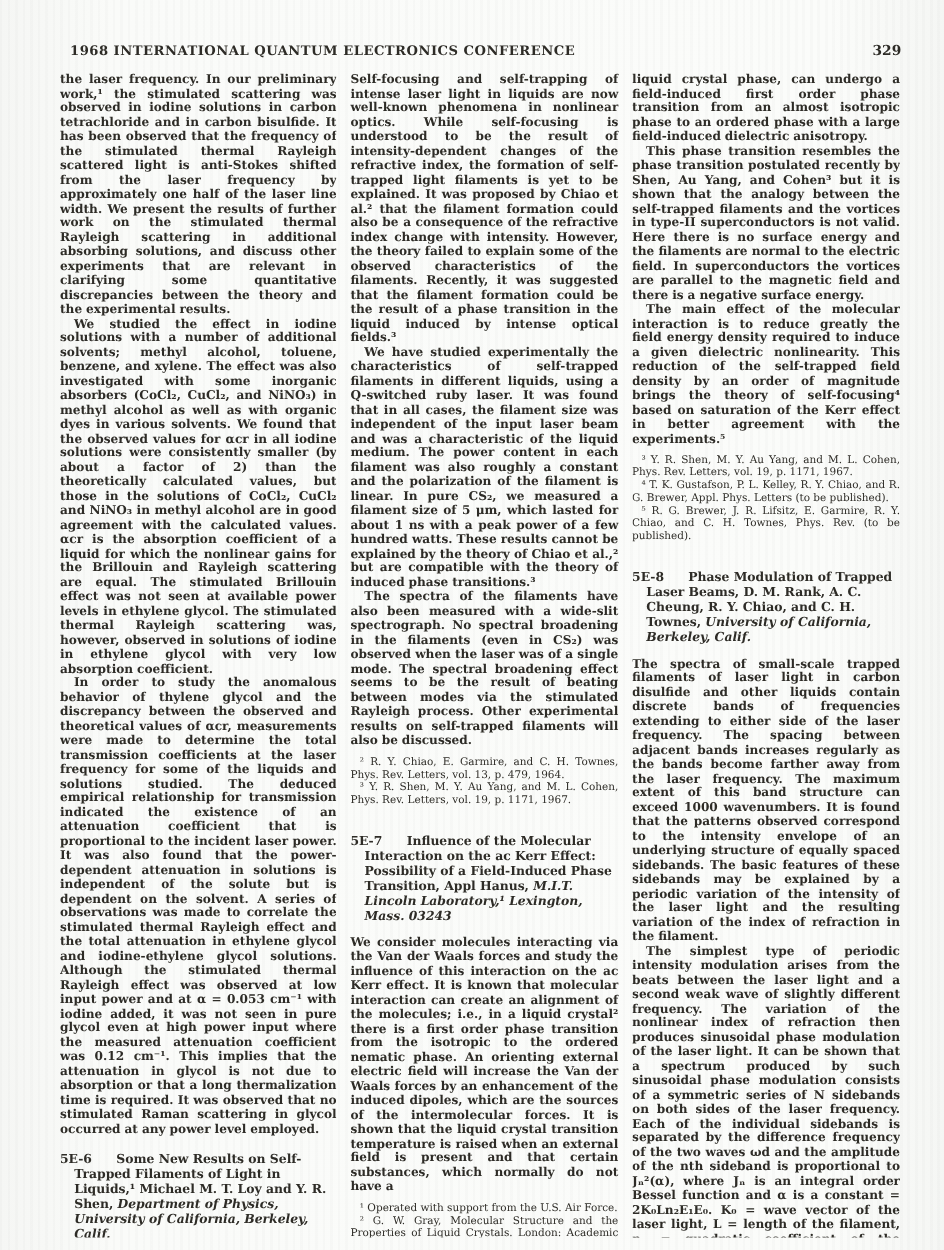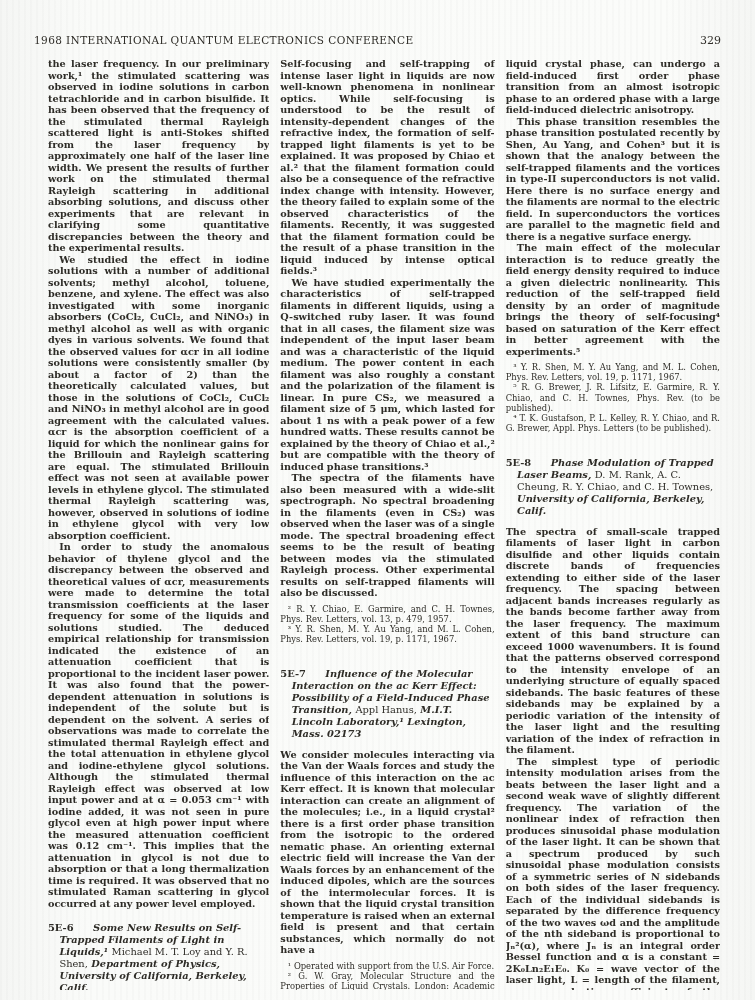--- a/index.html
+++ b/index.html
@@ -11,23 +11,23 @@
   }
   .page {
     position: relative;
     width: 755px; height: 1000px;
     overflow: hidden;
     background:
       repeating-linear-gradient(90deg, rgba(0,0,0,0.015) 0 2px, rgba(0,0,0,0) 2px 6px),
       linear-gradient(90deg, #f5f6f4 0%, #fafbf9 12%, #fbfcfa 88%, #f5f6f4 100%);
   }
   .running-head {
-    position: absolute; left: 34px; right: 34px; top: 34px;
+    position: absolute; left: 56px; right: 34px; top: 34px;
     display: flex; justify-content: space-between; align-items: baseline;
-    font-size: 10.5px; letter-spacing: 0.4px;
+    font-size: 10.5px; letter-spacing: 0.4px; font-weight: bold;
   }
   .conf { font-variant: small-caps; }
   .pagenum { font-size: 11px; letter-spacing: 0; }
   .columns {
     position: absolute; left: 48px; top: 58px;
     width: 672px; height: 932px;
     display: flex; gap: 11px;
   }
   .col { overflow: hidden; }
   .col-1 { width: 222px; }
@@ -47,22 +47,22 @@
   .heading {
     margin: 13px 0 9px 0;
     font-size: 9.9px;
     line-height: 11.9px;
     font-weight: bold;
     text-align: left;
     padding-left: 1.15em;
     text-indent: -1.15em;
   }
   .heading .lab { font-weight: bold; margin-right: 16px; }
-  .heading .tit { font-weight: bold; font-style: italic; }
-  .heading .aut { font-weight: normal; }
+  .heading .tit { font-weight: bold; }
+  .heading .aut { font-weight: bold; }
   .heading .aff { font-weight: bold; font-style: italic; margin-top: 20px; }
   .mt-lg { margin-top: 24px; }
   .fng { margin-top: 5px; }
   p.fn {
     margin: 0;
     font-size: 8.4px;
     line-height: 10.2px;
     text-align: justify;
     text-indent: 0.9em;
     hyphens: auto; -webkit-hyphens: auto;
@@ -90,44 +90,44 @@
         <span class="aut">Michael M. T. Loy and Y. R. Shen,</span>
         <span class="aff">Department of Physics, University of California, Berkeley, Calif.</span>
       </h3>
     </div>
 
     <div class="col col-2">
       <p class="bp flush">Self-focusing and self-trapping of intense laser light in liquids are now well-known phenomena in nonlinear optics. While self-focusing is understood to be the result of intensity-dependent changes of the refractive index, the formation of self-trapped light filaments is yet to be explained. It was proposed by Chiao et al.² that the filament formation could also be a consequence of the refractive index change with intensity. However, the theory failed to explain some of the observed characteristics of the filaments. Recently, it was suggested that the filament formation could be the result of a phase transition in the liquid induced by intense optical fields.³</p>
       <p class="bp">We have studied experimentally the characteristics of self-trapped filaments in different liquids, using a Q-switched ruby laser. It was found that in all cases, the filament size was independent of the input laser beam and was a characteristic of the liquid medium. The power content in each filament was also roughly a constant and the polarization of the filament is linear. In pure CS₂, we measured a filament size of 5 μm, which lasted for about 1 ns with a peak power of a few hundred watts. These results cannot be explained by the theory of Chiao et al.,² but are compatible with the theory of induced phase transitions.³</p>
       <p class="bp">The spectra of the filaments have also been measured with a wide-slit spectrograph. No spectral broadening in the filaments (even in CS₂) was observed when the laser was of a single mode. The spectral broadening effect seems to be the result of beating between modes via the stimulated Rayleigh process. Other experimental results on self-trapped filaments will also be discussed.</p>
       <div class="fng">
-        <p class="fn">² R. Y. Chiao, E. Garmire, and C. H. Townes, Phys. Rev. Letters, vol. 13, p. 479, 1957.</p>
+        <p class="fn">² R. Y. Chiao, E. Garmire, and C. H. Townes, Phys. Rev. Letters, vol. 13, p. 479, 1964.</p>
         <p class="fn">³ Y. R. Shen, M. Y. Au Yang, and M. L. Cohen, Phys. Rev. Letters, vol. 19, p. 1171, 1967.</p>
       </div>
       <h3 class="heading mt-lg">
         <span class="lab">5E-7</span>
         <span class="tit">Influence of the Molecular Interaction on the ac Kerr Effect: Possibility of a Field-Induced Phase Transition,</span>
         <span class="aut">Appl Hanus,</span>
-        <span class="aff">M.I.T. Lincoln Laboratory,¹ Lexington, Mass. 02173</span>
+        <span class="aff">M.I.T. Lincoln Laboratory,¹ Lexington, Mass. 03243</span>
       </h3>
       <p class="bp flush">We consider molecules interacting via the Van der Waals forces and study the influence of this interaction on the ac Kerr effect. It is known that molecular interaction can create an alignment of the molecules; i.e., in a liquid crystal² there is a first order phase transition from the isotropic to the ordered nematic phase. An orienting external electric field will increase the Van der Waals forces by an enhancement of the induced dipoles, which are the sources of the intermolecular forces. It is shown that the liquid crystal transition temperature is raised when an external field is present and that certain substances, which normally do not have a</p>
       <div class="fng">
         <p class="fn">¹ Operated with support from the U.S. Air Force.</p>
         <p class="fn">² G. W. Gray, Molecular Structure and the Properties of Liquid Crystals. London: Academic Press, 1962. W. Maier and A. Saupe, Z. Naturforsch., vol. 13a, p. 564, 1958; vol. 14a, p. 882, 1959; vol. 15a, p. 287, 1960.</p>
       </div>
     </div>
 
     <div class="col col-3">
       <p class="bp flush">liquid crystal phase, can undergo a field-induced first order phase transition from an almost isotropic phase to an ordered phase with a large field-induced dielectric anisotropy.</p>
       <p class="bp">This phase transition resembles the phase transition postulated recently by Shen, Au Yang, and Cohen³ but it is shown that the analogy between the self-trapped filaments and the vortices in type-II superconductors is not valid. Here there is no surface energy and the filaments are normal to the electric field. In superconductors the vortices are parallel to the magnetic field and there is a negative surface energy.</p>
       <p class="bp">The main effect of the molecular interaction is to reduce greatly the field energy density required to induce a given dielectric nonlinearity. This reduction of the self-trapped field density by an order of magnitude brings the theory of self-focusing⁴ based on saturation of the Kerr effect in better agreement with the experiments.⁵</p>
       <div class="fng">
         <p class="fn">³ Y. R. Shen, M. Y. Au Yang, and M. L. Cohen, Phys. Rev. Letters, vol. 19, p. 1171, 1967.</p>
+        <p class="fn">⁴ T. K. Gustafson, P. L. Kelley, R. Y. Chiao, and R. G. Brewer, Appl. Phys. Letters (to be published).</p>
         <p class="fn">⁵ R. G. Brewer, J. R. Lifsitz, E. Garmire, R. Y. Chiao, and C. H. Townes, Phys. Rev. (to be published).</p>
-        <p class="fn">⁴ T. K. Gustafson, P. L. Kelley, R. Y. Chiao, and R. G. Brewer, Appl. Phys. Letters (to be published).</p>
       </div>
       <h3 class="heading mt-lg">
         <span class="lab">5E-8</span>
         <span class="tit">Phase Modulation of Trapped Laser Beams,</span>
         <span class="aut">D. M. Rank, A. C. Cheung, R. Y. Chiao, and C. H. Townes,</span>
         <span class="aff">University of California, Berkeley, Calif.</span>
       </h3>
       <p class="bp flush">The spectra of small-scale trapped filaments of laser light in carbon disulfide and other liquids contain discrete bands of frequencies extending to either side of the laser frequency. The spacing between adjacent bands increases regularly as the bands become farther away from the laser frequency. The maximum extent of this band structure can exceed 1000 wavenumbers. It is found that the patterns observed correspond to the intensity envelope of an underlying structure of equally spaced sidebands. The basic features of these sidebands may be explained by a periodic variation of the intensity of the laser light and the resulting variation of the index of refraction in the filament.</p>
       <p class="bp">The simplest type of periodic intensity modulation arises from the beats between the laser light and a second weak wave of slightly different frequency. The variation of the nonlinear index of refraction then produces sinusoidal phase modulation of the laser light. It can be shown that a spectrum produced by such sinusoidal phase modulation consists of a symmetric series of N sidebands on both sides of the laser frequency. Each of the individual sidebands is separated by the difference frequency of the two waves ωd and the amplitude of the nth sideband is proportional to Jₙ²(α), where Jₙ is an integral order Bessel function and α is a constant = 2K₀Ln₂E₁E₀. K₀ = wave vector of the laser light, L = length of the filament, n₂ = quadratic coefficient of the nonlinear index of refraction, E₀ = amplitude of the laser light, and E₁ = amplitude of the weak wave. The quantitative agreement</p>
     </div>

